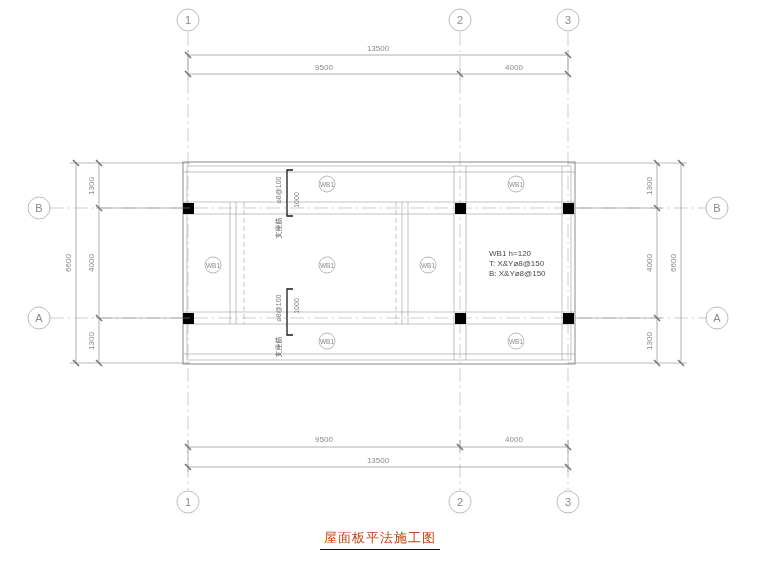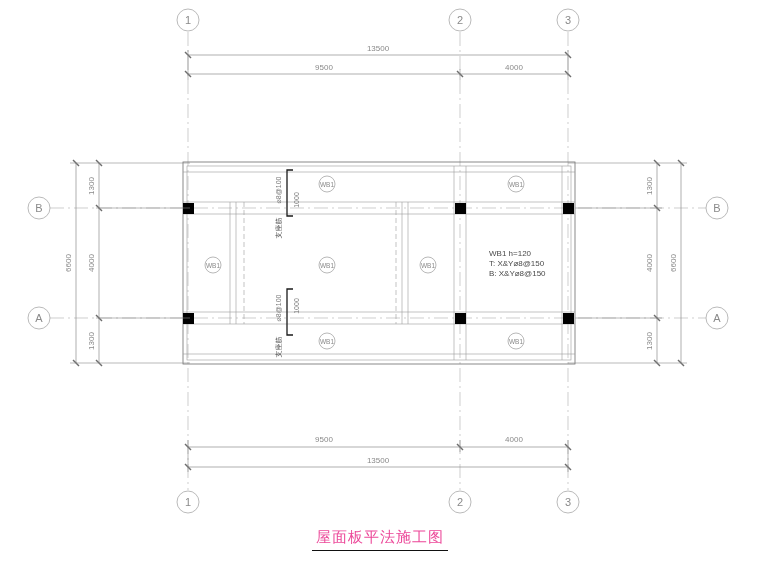--- a/index.html
+++ b/index.html
@@ -46,23 +46,23 @@
 
   #title-block {
     position: absolute;
     left: 0;
     top: 528px;
     width: 760px;
     text-align: center;
   }
   #title-block .title-text {
     display: inline-block;
-    font-size: 15px;
+    font-size: 13px;
     letter-spacing: 1px;
-    color: #ec4899;
+    color: #c2410c;
     border-bottom: 1.4px solid #111111;
     padding: 0 4px 3px 4px;
     line-height: 1.25;
   }
 </style>
 </head>
 <body>
 
 <div id="canvas">
 

